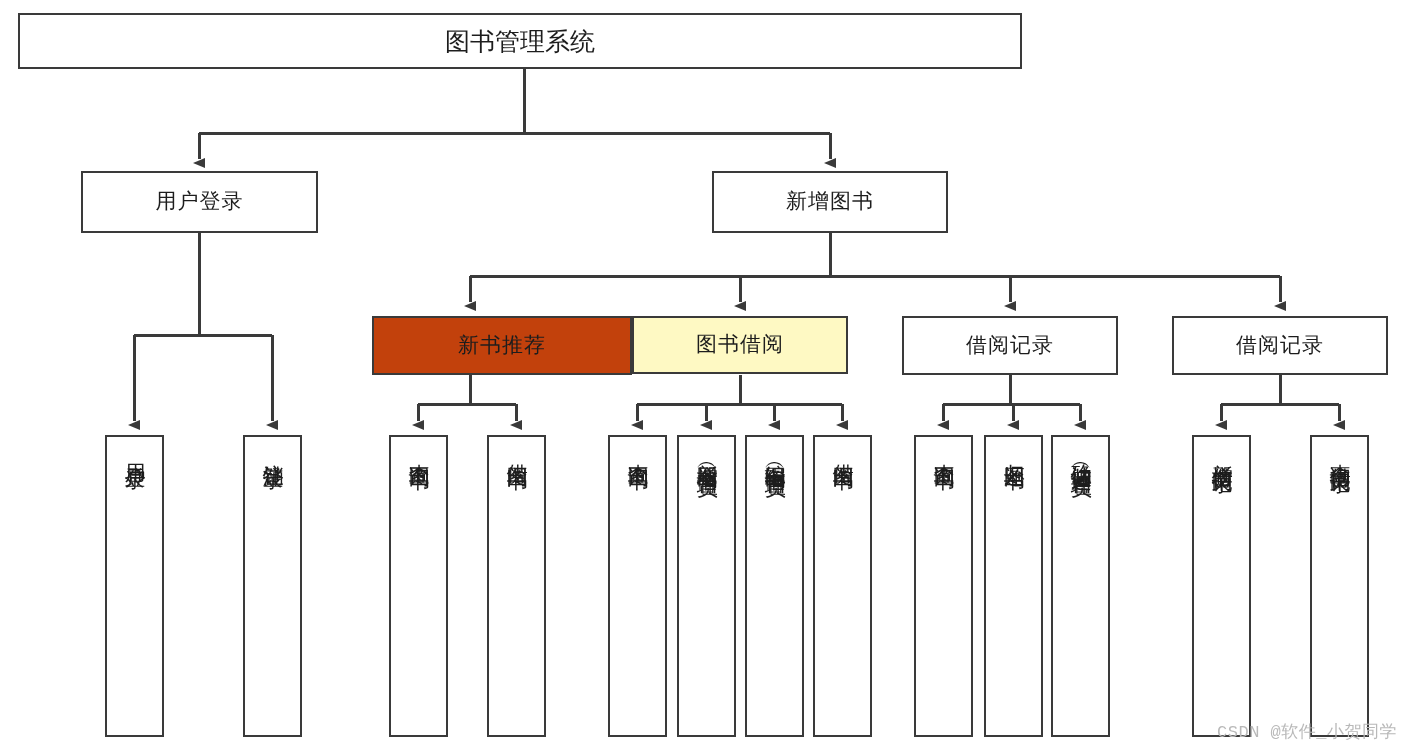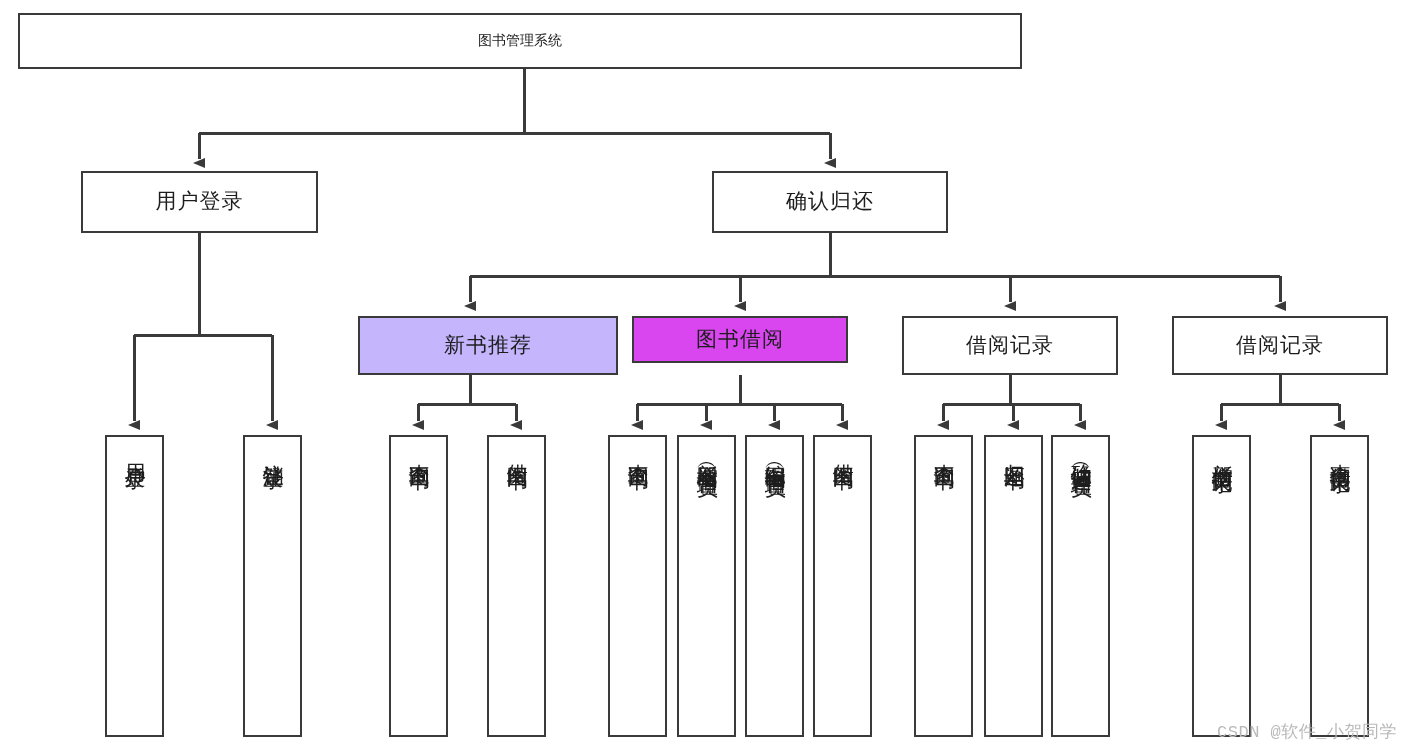--- a/index.html
+++ b/index.html
@@ -31,21 +31,21 @@
     align-items: center;
     justify-content: center;
     color: #1d1d1d;
   }
   .node.horiz {
     font-size: 21px;
     letter-spacing: 1px;
     line-height: 1.2;
   }
   .node.root {
-    font-size: 14px;
+    font-size: 25px;
   }
   .node.leaf {
     padding: 10px 2px;
     align-items: flex-start;
     justify-content: center;
   }
   .vtext {
     writing-mode: vertical-rl;
     text-orientation: upright;
     font-size: 21px;
@@ -122,27 +122,27 @@
   </svg>
 
   <div class="node root" style="left: 18px; top: 13px; width: 1004px; height: 56px; border-color: rgb(58, 58, 58); background: rgb(255, 255, 255); color: rgb(29, 29, 29);">
     <span>图书管理系统</span>
   </div>
 
   <div class="node horiz" style="left: 81px; top: 171px; width: 237px; height: 62px; border-color: rgb(58, 58, 58); background: rgb(255, 255, 255); color: rgb(29, 29, 29);">
     <span>用户登录</span>
   </div>
   <div class="node horiz" style="left: 712px; top: 171px; width: 236px; height: 62px; border-color: rgb(58, 58, 58); background: rgb(255, 255, 255); color: rgb(29, 29, 29);">
-    <span>确认归还</span>
+    <span>新增图书</span>
   </div>
 
-  <div class="node horiz" style="left: 358px; top: 316px; width: 260px; height: 59px; border-color: rgb(58, 58, 58); background: #c4b5fd; color: rgb(29, 29, 29);">
+  <div class="node horiz" style="left: 372px; top: 316px; width: 260px; height: 59px; border-color: rgb(58, 58, 58); background: #c2410c; color: rgb(29, 29, 29);">
     <span>新书推荐</span>
   </div>
-  <div class="node horiz" style="left: 632px; top: 316px; width: 216px; height: 47px; border-color: rgb(58, 58, 58); background: #d946ef; color: rgb(29, 29, 29);">
+  <div class="node horiz" style="left: 632px; top: 316px; width: 216px; height: 58px; border-color: rgb(58, 58, 58); background: #fef9c3; color: rgb(29, 29, 29);">
     <span>图书借阅</span>
   </div>
   <div class="node horiz" style="left: 902px; top: 316px; width: 216px; height: 59px; border-color: rgb(58, 58, 58); background: rgb(255, 255, 255); color: rgb(29, 29, 29);">
     <span>借阅记录</span>
   </div>
   <div class="node horiz" style="left: 1172px; top: 316px; width: 216px; height: 59px; border-color: rgb(58, 58, 58); background: rgb(255, 255, 255); color: rgb(29, 29, 29);">
     <span>借阅记录</span>
   </div>
 
   <div class="node leaf" style="left: 105px; top: 435px; width: 59px; height: 302px; border-color: rgb(58, 58, 58); background: rgb(255, 255, 255); color: rgb(29, 29, 29);">

